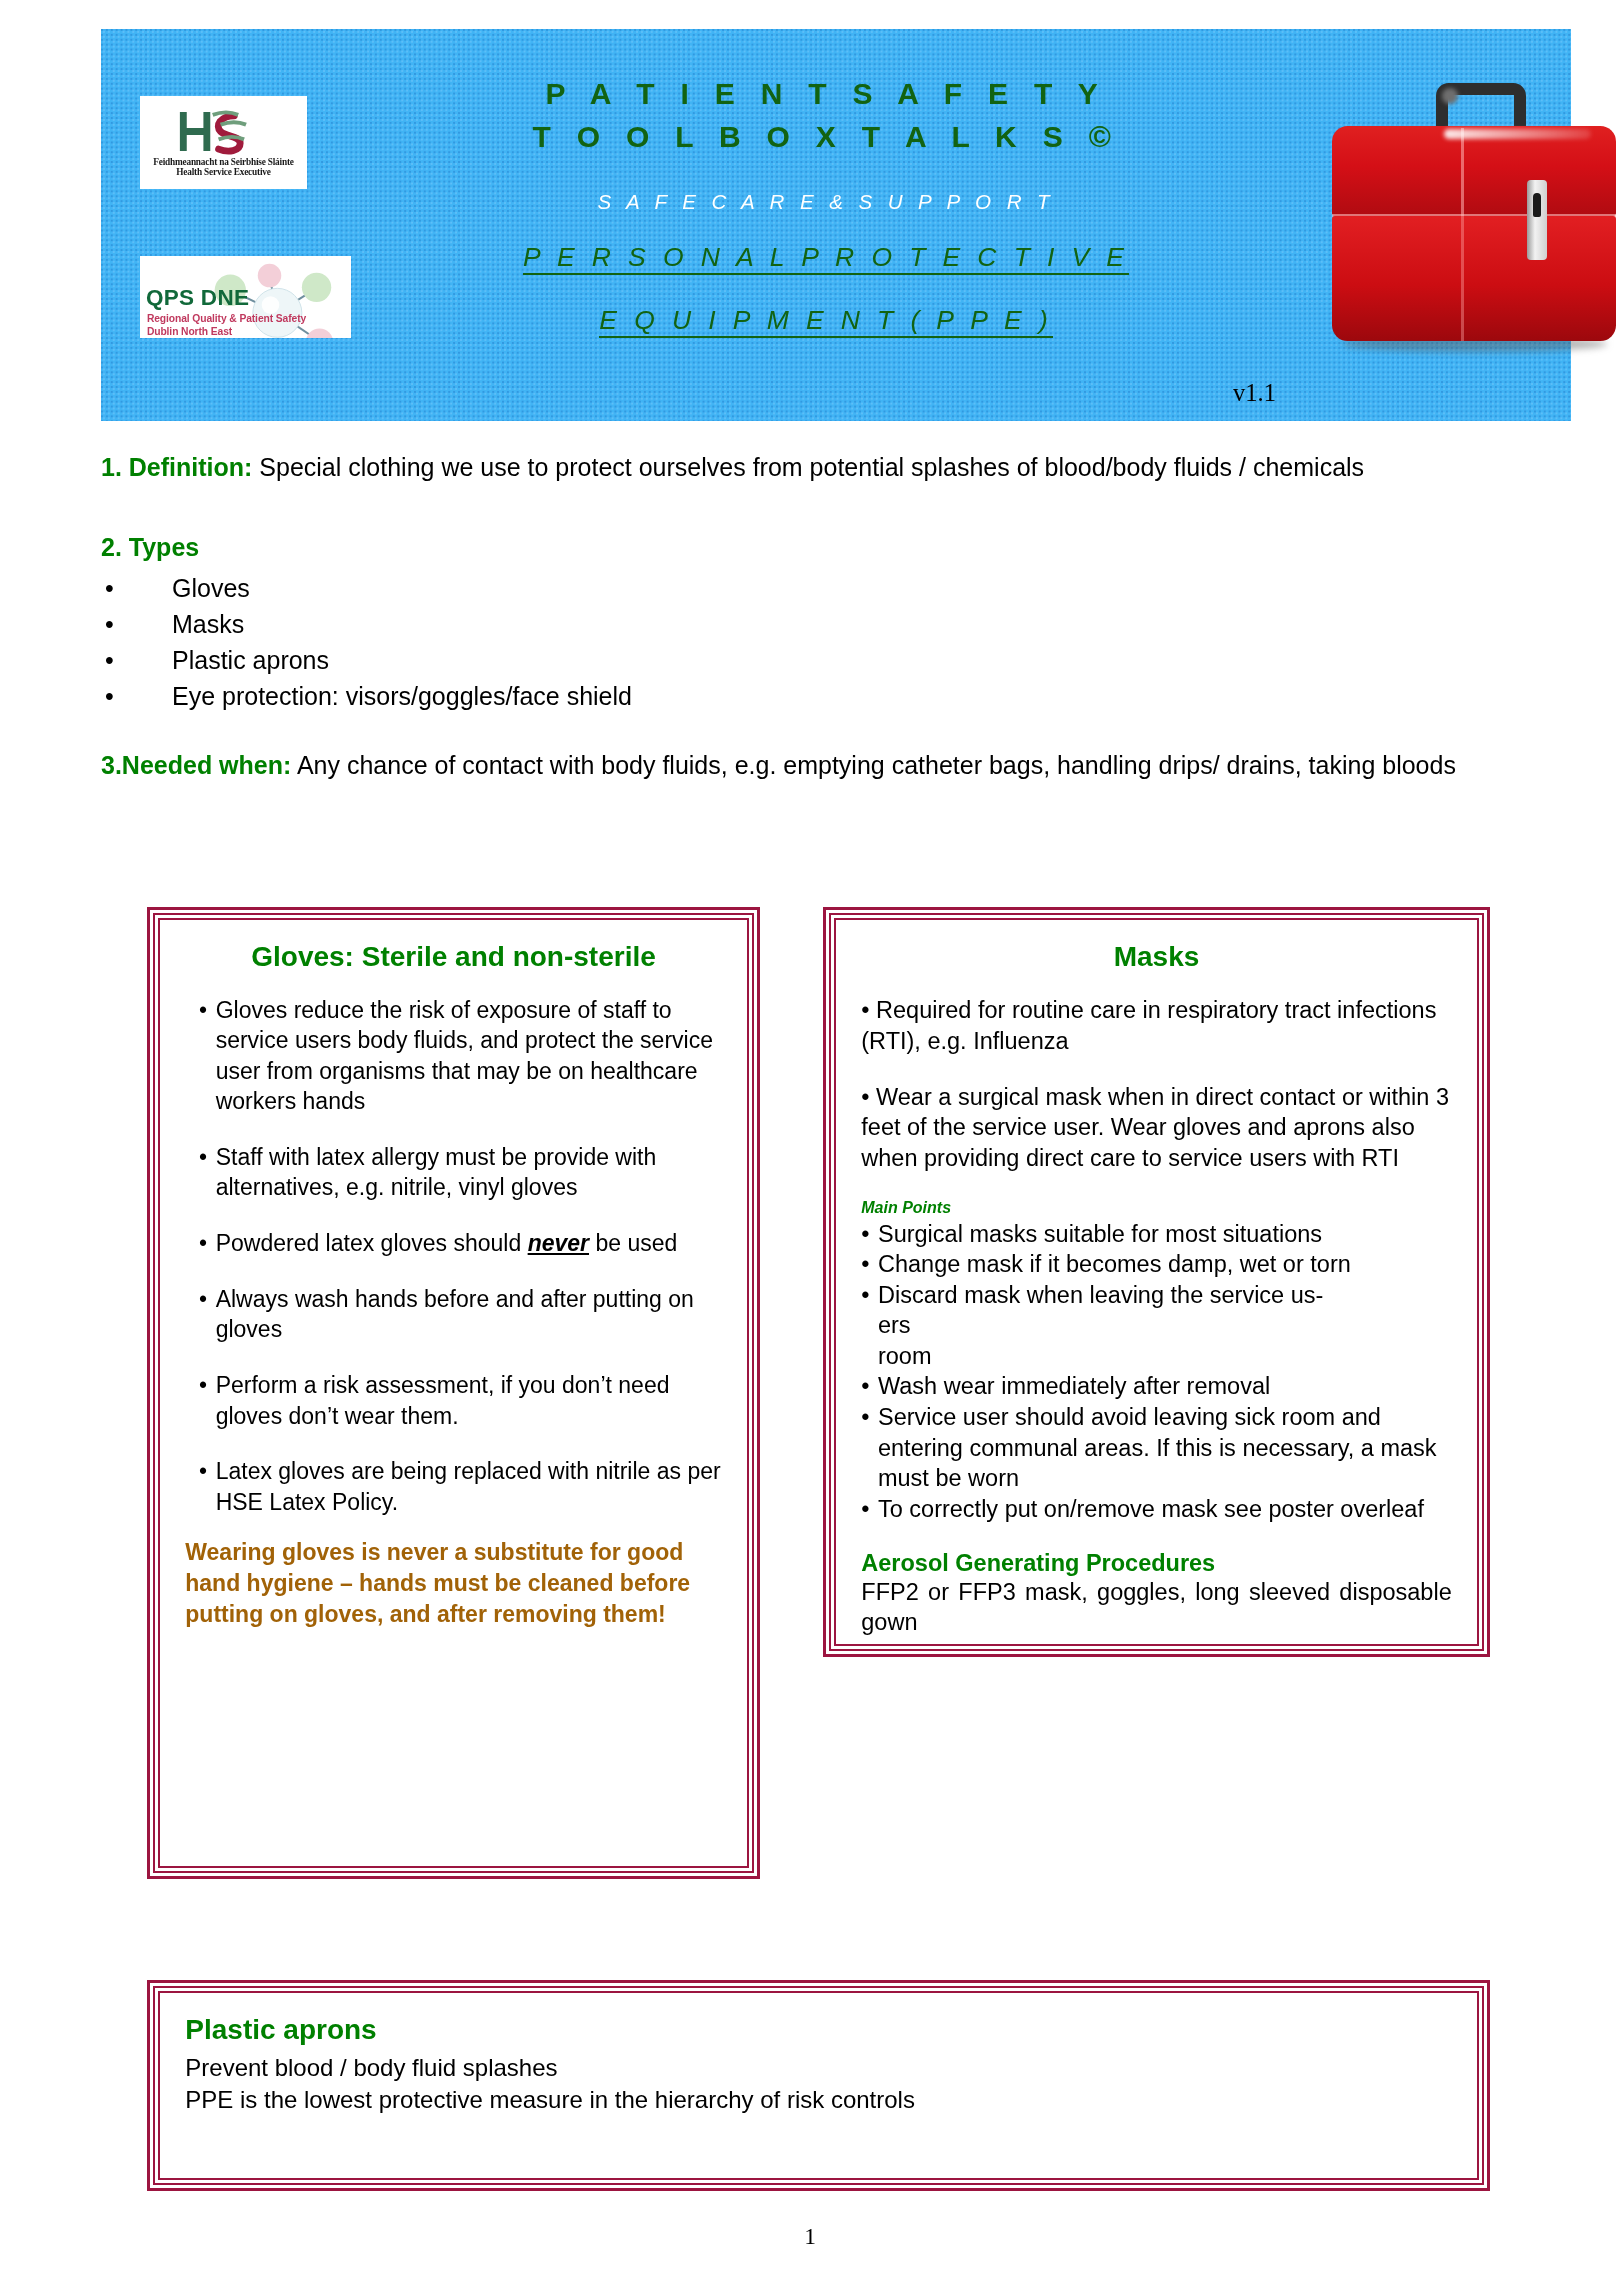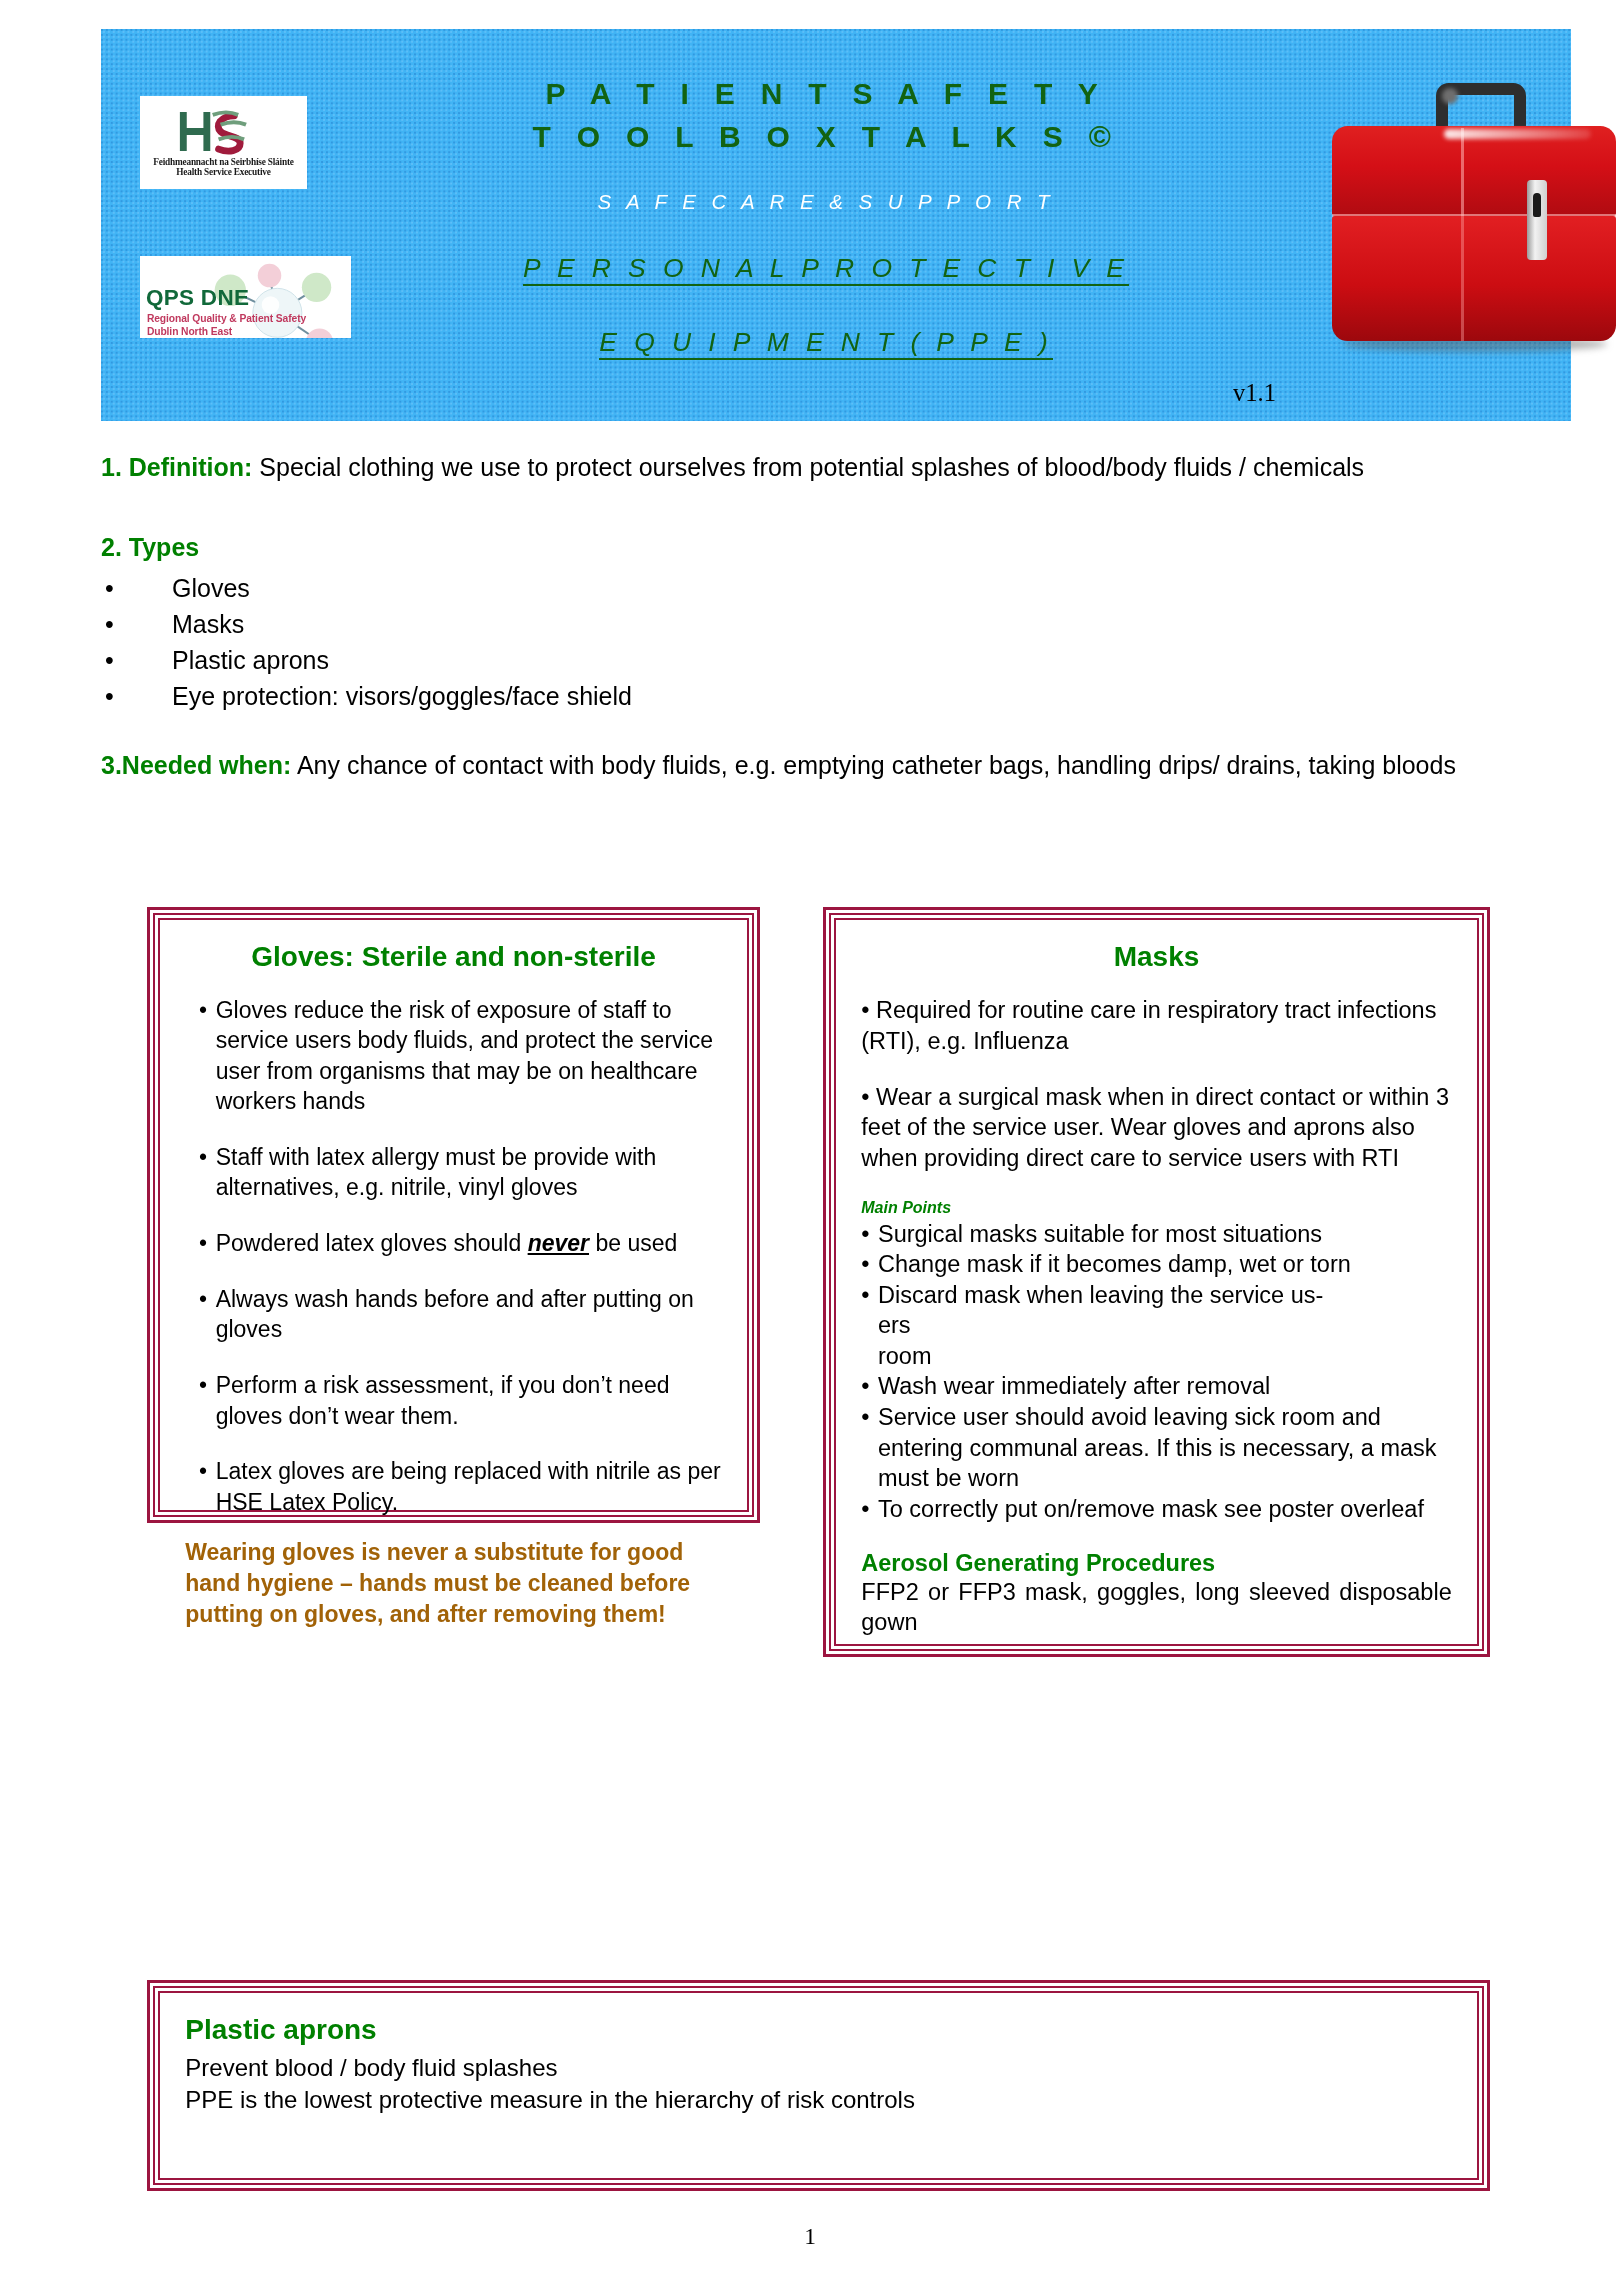--- a/index.html
+++ b/index.html
@@ -109,21 +109,21 @@
     color: #ffffff;
     letter-spacing: 4.9px;
     margin-top: 32px;
   }
   .t-ppe {
     font-size: 26.5px;
     font-style: italic;
     color: #126312;
     letter-spacing: 4.9px;
     line-height: 1.42;
-    margin-top: 36px;
+    margin-top: 25px;
   }
   .t-ppe span {
     border-bottom: 2px solid #126312;
     padding-bottom: 1px;
   }
 
   .version {
     position: absolute;
     left: 1132px;
     top: 350px;
@@ -274,21 +274,21 @@
     border: 2.9px solid #9c1540;
     padding: 2.9px;
     height: 100%;
   }
   .fancy-box-inner2 {
     border: 2px solid #9c1540;
     height: 100%;
     padding: 21.6px 25.5px 17.6px 25.5px;
   }
 
-  .box-gloves { width: 613px; height: 616px; }
+  .box-gloves { width: 613px; height: 972px; }
   .box-masks  { width: 667px; height: 750px; }
 
   .box-title {
     font-size: 28px;
     font-weight: bold;
     color: #008000;
     margin-bottom: 21.6px;
   }
   .box-title.center { text-align: center; }
 

